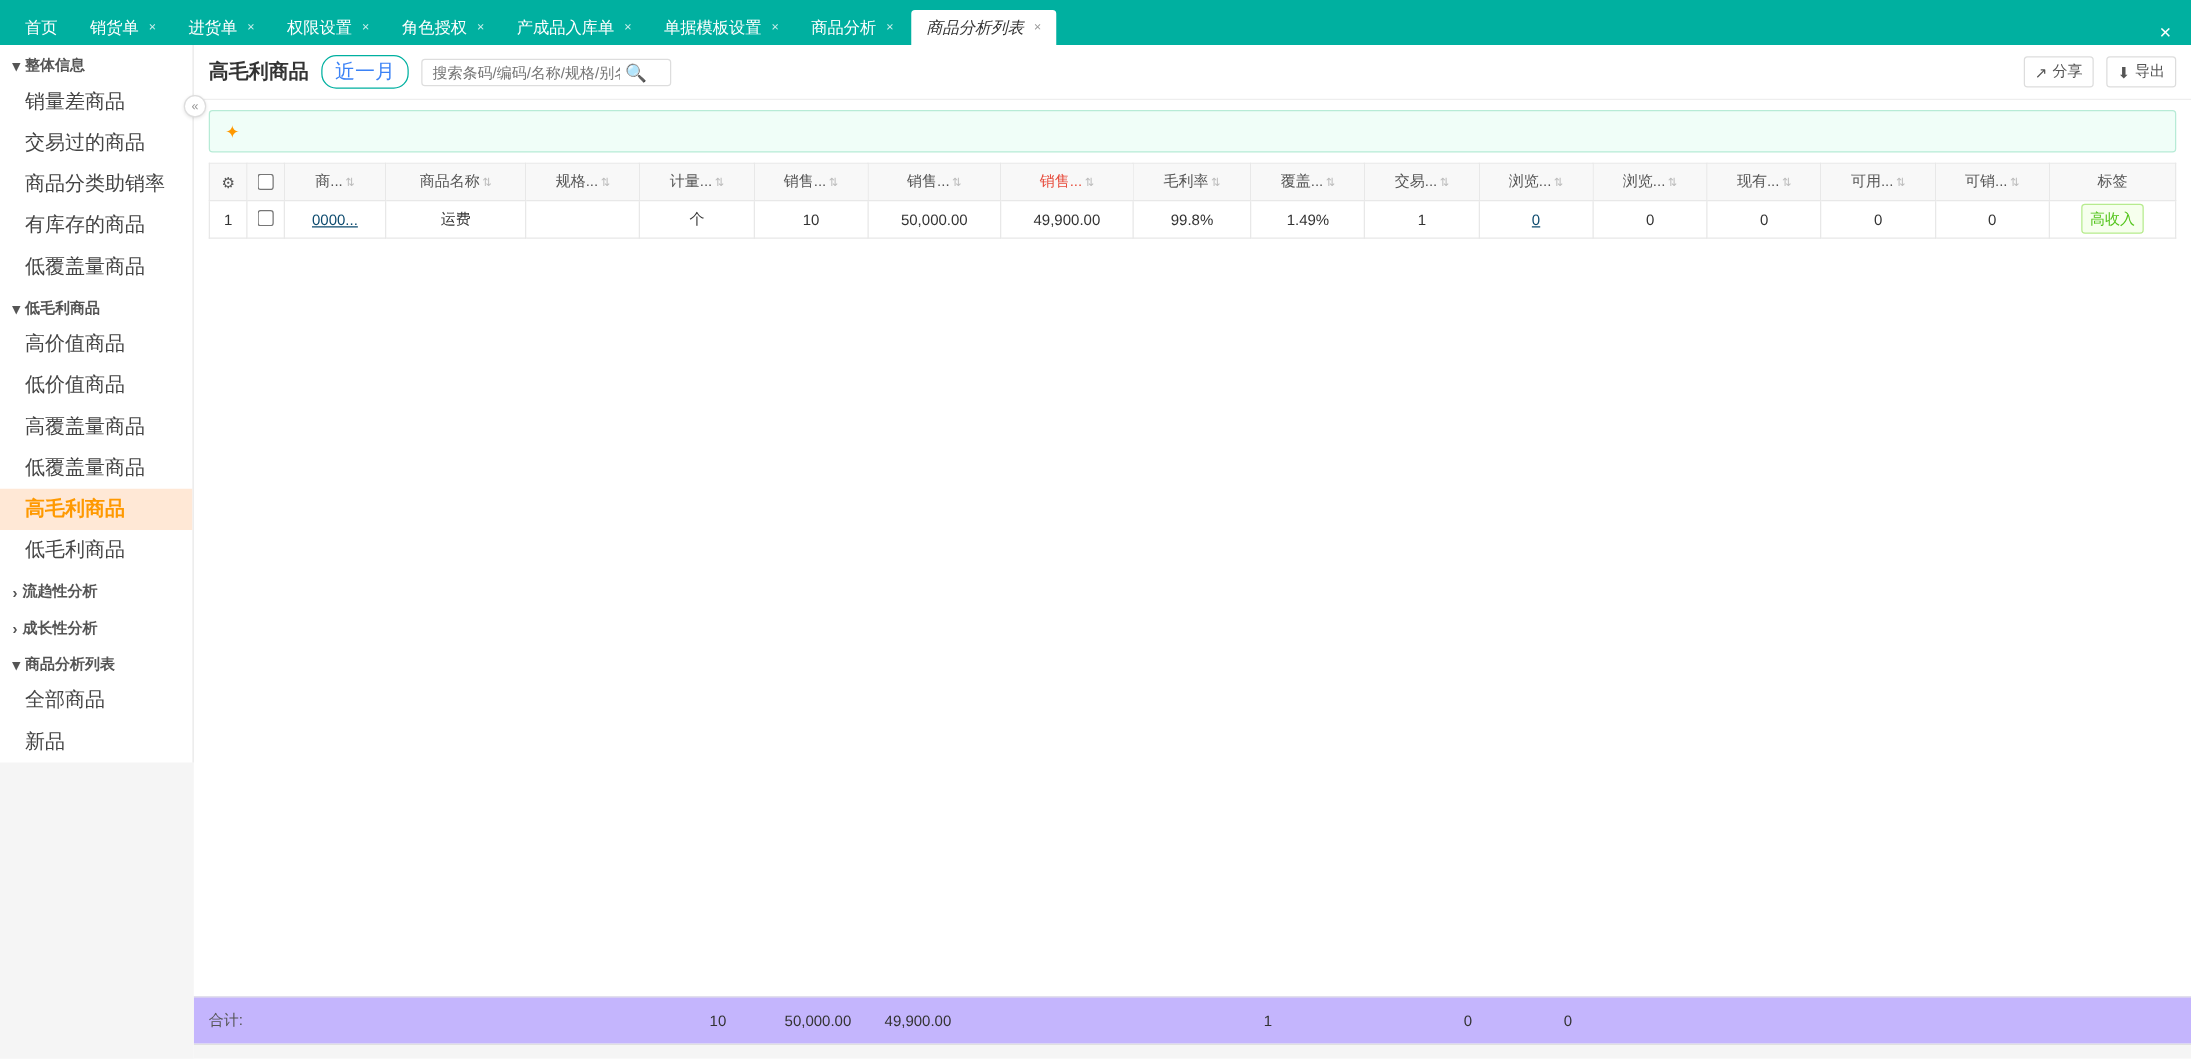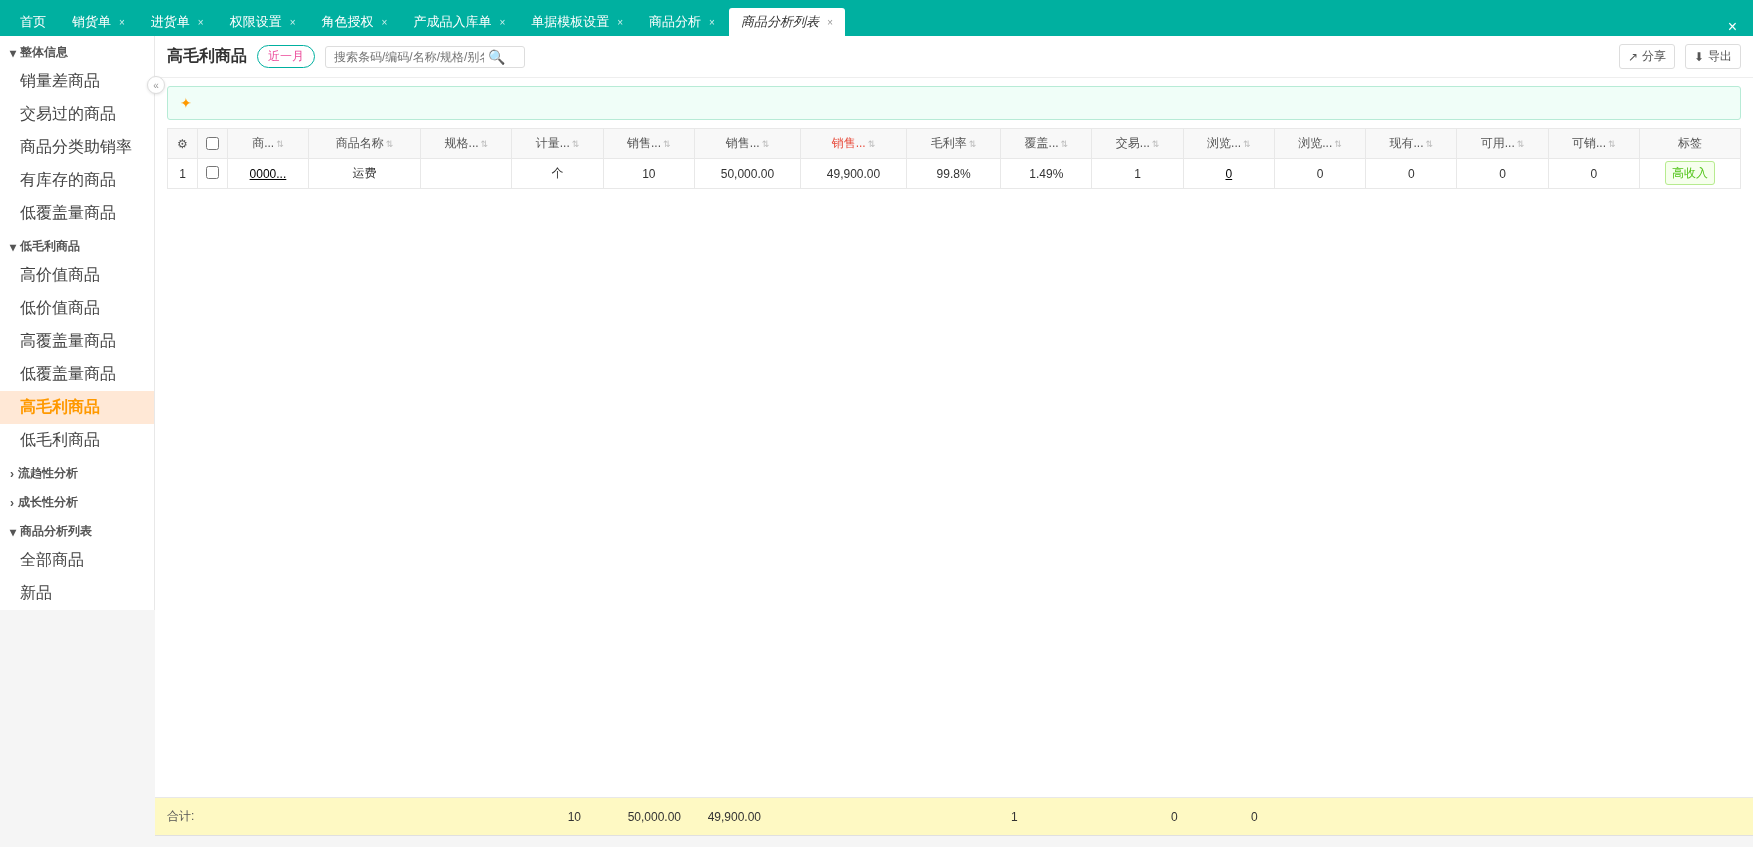--- a/index.html
+++ b/index.html
@@ -44,22 +44,22 @@
       flex: 1; display: flex; flex-direction: column; background: #fff; overflow: hidden;
     }
 
     
     .content-header {
       display: flex; align-items: center; padding: 8px 12px; gap: 10px;
       border-bottom: 1px solid #eee; background: #fff;
     }
     .content-title { font-size: 16px; font-weight: bold; color: #333; }
     .period-btn {
-      background: #fff; border: 1px solid #00b0a0; color: #ec4899;
-      padding: 2px 10px; border-radius: 12px; font-size: 12px; cursor: pointer;
+      background: #fff; border: 1px solid #00b0a0; color: #3b82f6;
+      padding: 2px 10px; border-radius: 12px; font-size: 16px; cursor: pointer;
     }
     .search-box {
       display: flex; align-items: center; border: 1px solid #ddd; border-radius: 3px;
       padding: 2px 8px; gap: 4px; flex: 0 0 200px;
     }
     .search-box input {
       border: none; outline: none; font-size: 12px; color: #999; width: 150px;
     }
     .header-spacer { flex: 1; }
     .header-actions { display: flex; gap: 10px; align-items: center; }
@@ -83,25 +83,25 @@
       background: #f8f8f8; border: 1px solid #e8e8e8; padding: 6px 8px;
       text-align: center; color: #555; white-space: nowrap; position: sticky; top: 0;
       font-weight: normal;
     }
     thead th .col-header { display: flex; align-items: center; justify-content: center; gap: 2px; }
     tbody td {
       border: 1px solid #e8e8e8; padding: 6px 8px; color: #333;
       white-space: nowrap; text-align: center;
     }
     .tag-green { background: #f6ffed; border: 1px solid #b7eb8f; color: #52c41a; padding: 4px 6px; border-radius: 3px; }
-    .link-style { color: #000000; text-decoration: underline; cursor: pointer; }
+    .link-style { color: #0c4a6e; text-decoration: underline; cursor: pointer; }
 
     
     .footer-total {
-      background: #fef9c3; border-top: 1px solid #e8e8e8; display: flex; align-items: center;
+      background: #c4b5fd; border-top: 1px solid #e8e8e8; display: flex; align-items: center;
       padding: 8px 12px; font-size: 12px; color: #333; height: 38px; flex-shrink: 0;
     }
     .footer-total .label { margin-right: 20px; color: #555; }
     .footer-cols { display: flex; gap: 0; flex: 1; }
     .footer-col { min-width: 80px; text-align: center; padding: 0 8px; }
 
     
     .bottom-scroll { height: 12px; background: #f5f5f5; border-top: 1px solid #e0e0e0; }
     .sort-icon { font-size: 9px; color: #bbb; }
 

